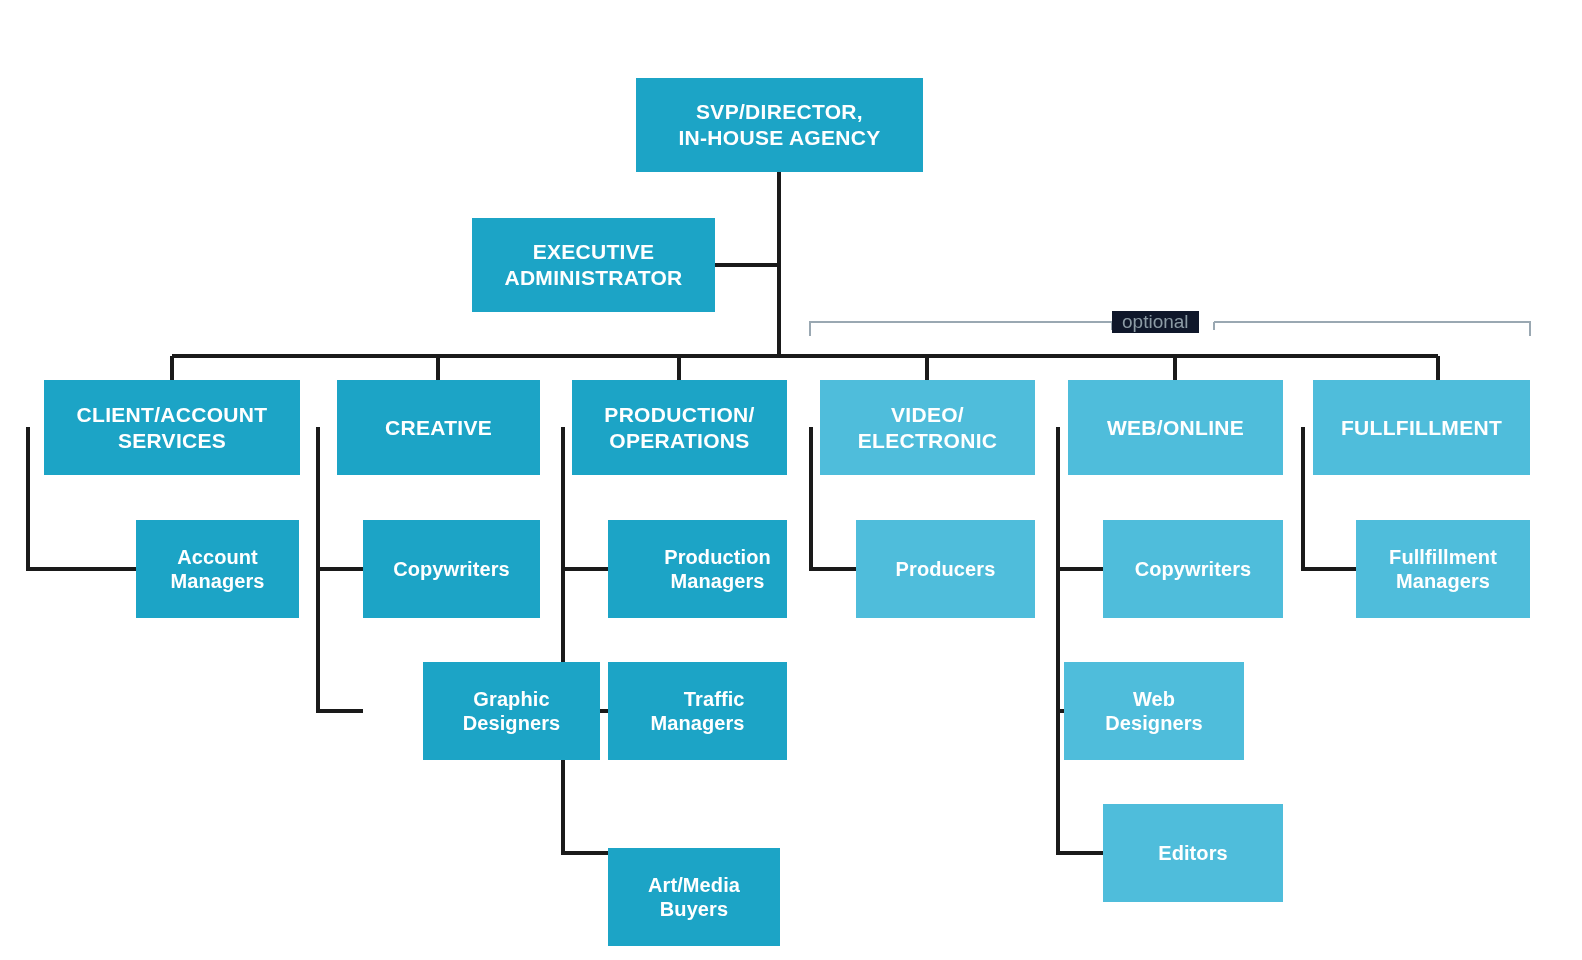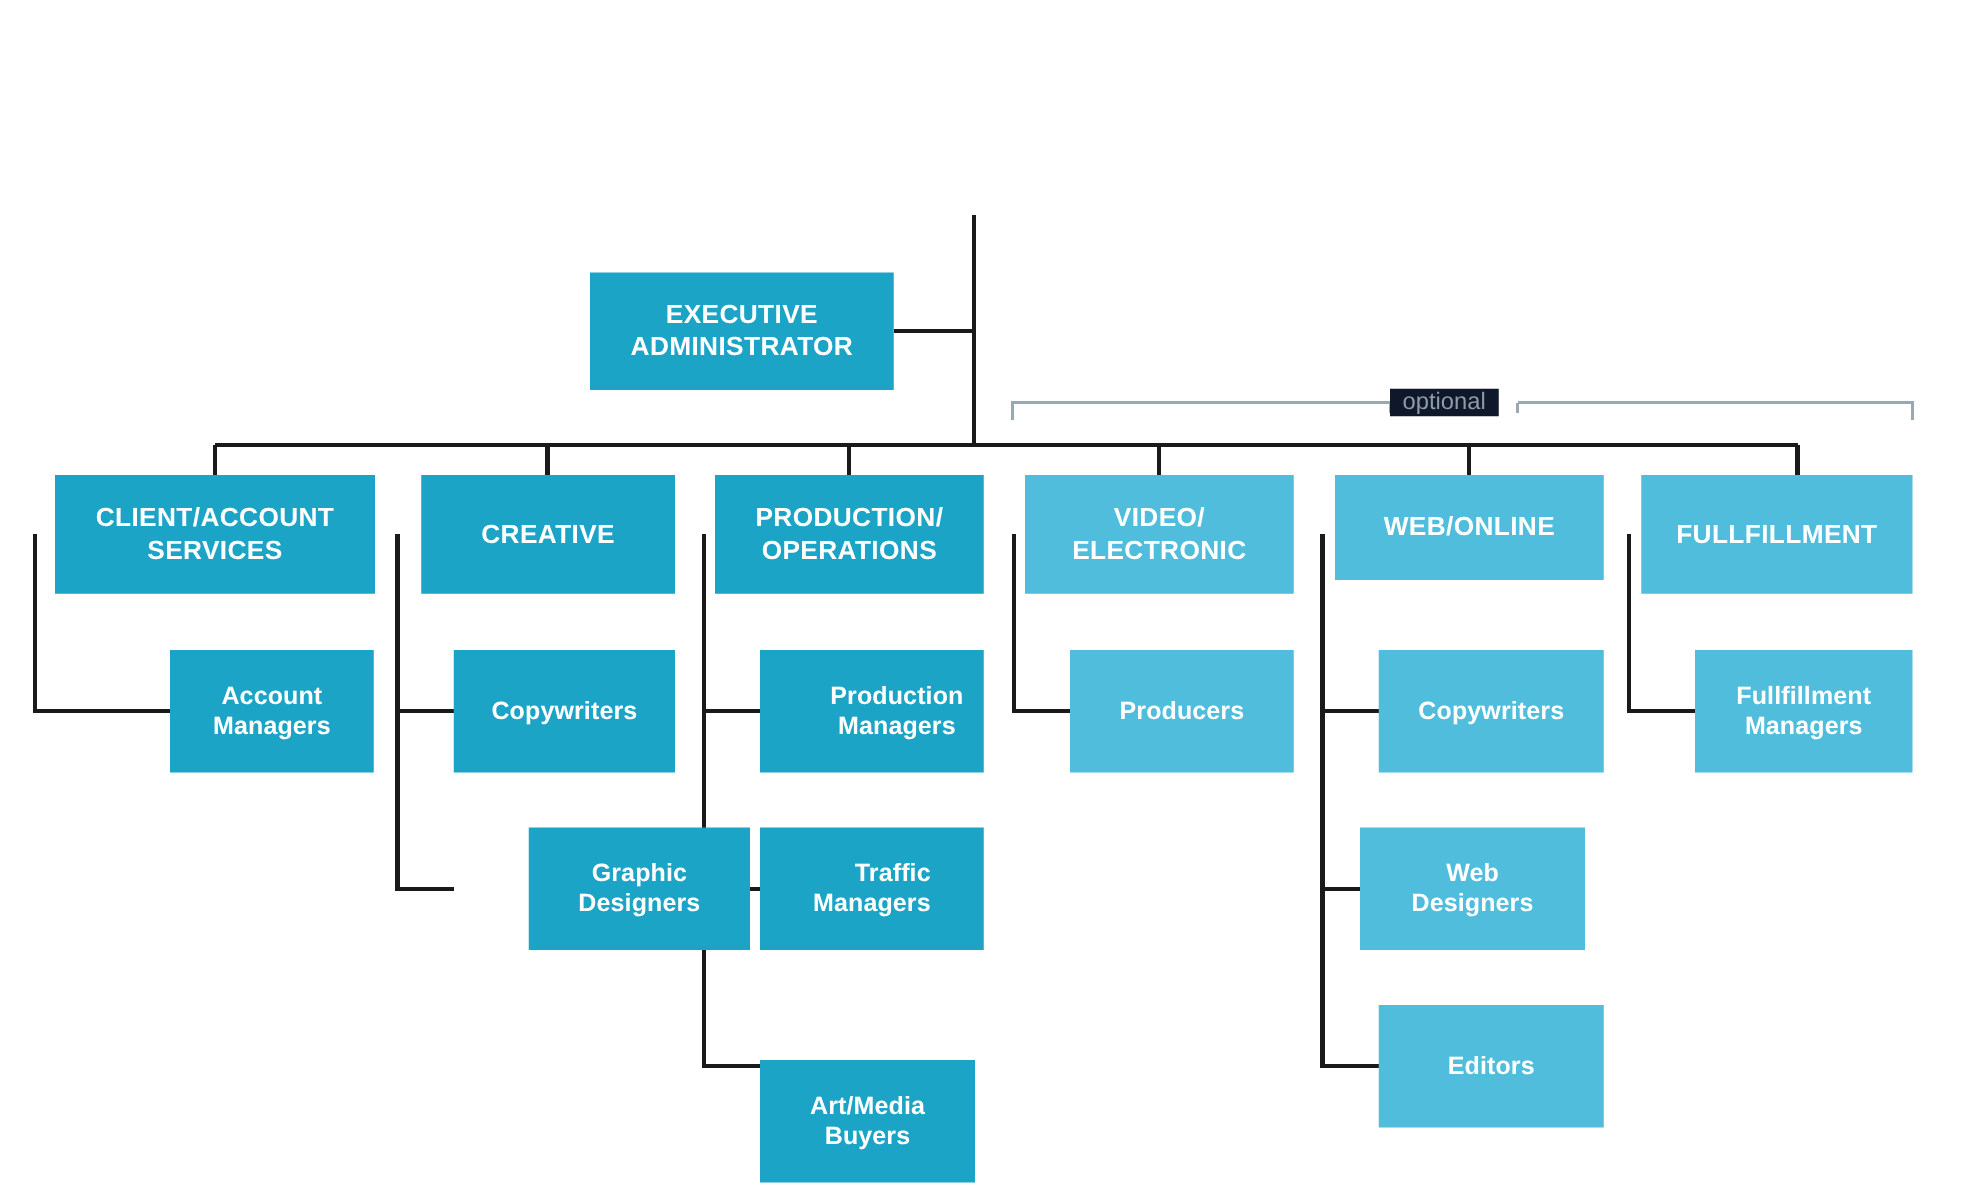--- a/index.html
+++ b/index.html
@@ -106,20 +106,24 @@
     </g>
 
     <g stroke="#9AA8B2" stroke-width="2" fill="none" shape-rendering="crispEdges">
       <path d="M 810 336 L 810 322 L 1112 322"></path>
       <path d="M 1112 322 L 1112 330"></path>
       <path d="M 1214 322 L 1214 330"></path>
       <path d="M 1214 322 L 1530 322 L 1530 336"></path>
     </g>
   </svg>
 
+  <div class="node top dark" style="left:636px; top:78px; width:287px; height:94px;">
+    <span class="lbl">SVP/DIRECTOR,
+IN-HOUSE AGENCY</span>
+  </div>
 
   <div class="node top dark" style="left:472px; top:218px; width:243px; height:94px;">
     <span class="lbl">EXECUTIVE
 ADMINISTRATOR</span>
   </div>
 
   <div class="optional-label" style="left:1112px; top:311px;">optional</div>
 
   <div class="node head dark" style="left:44px; top:380px; width:256px; height:95px;">
     <span class="lbl">CLIENT/ACCOUNT
@@ -129,21 +133,21 @@
     <span class="lbl">CREATIVE</span>
   </div>
   <div class="node head dark" style="left:572px; top:380px; width:215px; height:95px;">
     <span class="lbl">PRODUCTION/
 OPERATIONS</span>
   </div>
   <div class="node head light" style="left:820px; top:380px; width:215px; height:95px;">
     <span class="lbl">VIDEO/
 ELECTRONIC</span>
   </div>
-  <div class="node head light" style="left:1068px; top:380px; width:215px; height:84px;">
+  <div class="node head light" style="left:1068px; top:380px; width:215px; height:95px;">
     <span class="lbl">WEB/ONLINE</span>
   </div>
   <div class="node head light" style="left:1313px; top:380px; width:217px; height:95px;">
     <span class="lbl">FULLFILLMENT</span>
   </div>
 
   <div class="node sub dark" style="left:136px; top:520px; width:163px; height:98px;">
     <span class="lbl">Account
 Managers</span>
   </div>
@@ -169,21 +173,21 @@
 Buyers</span>
   </div>
 
   <div class="node sub light" style="left:856px; top:520px; width:179px; height:98px;">
     <span class="lbl">Producers</span>
   </div>
 
   <div class="node sub light" style="left:1103px; top:520px; width:180px; height:98px;">
     <span class="lbl">Copywriters</span>
   </div>
-  <div class="node sub light" style="left:1088px; top:662px; width:180px; height:98px;">
+  <div class="node sub light" style="left:1064px; top:662px; width:180px; height:98px;">
     <span class="lbl">Web
 Designers</span>
   </div>
   <div class="node sub light" style="left:1103px; top:804px; width:180px; height:98px;">
     <span class="lbl">Editors</span>
   </div>
 
   <div class="node sub light" style="left:1356px; top:520px; width:174px; height:98px;">
     <span class="lbl">Fullfillment
 Managers</span>

